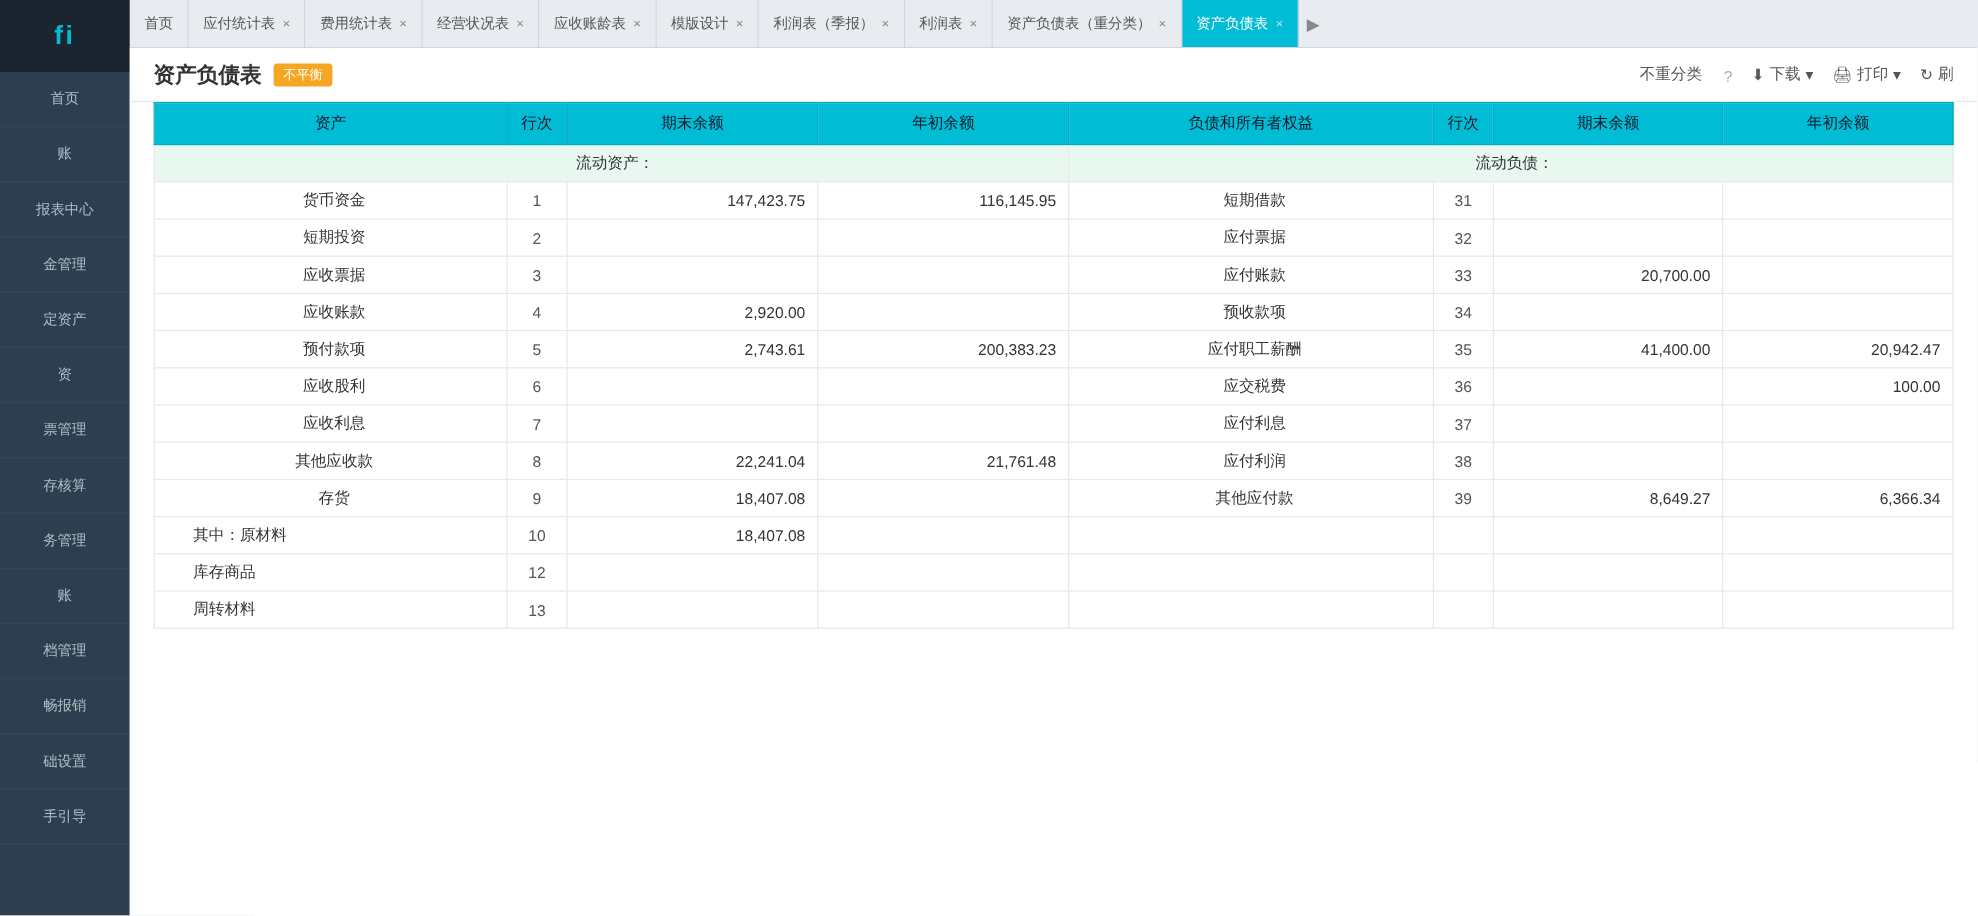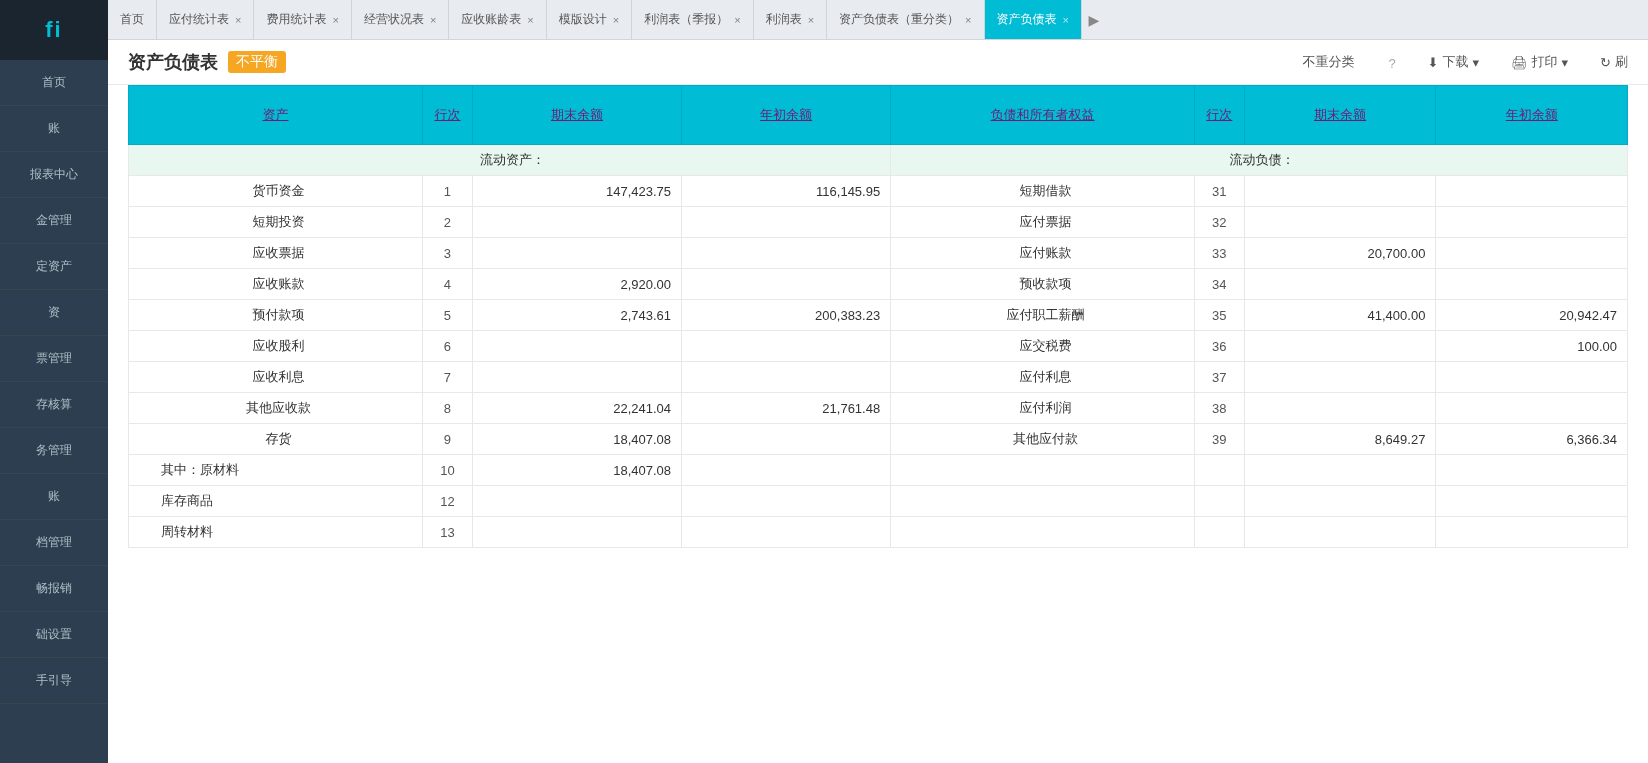--- a/index.html
+++ b/index.html
@@ -103,28 +103,28 @@
       gap: 10px;
     }
     .page-title {
       font-size: 18px;
       font-weight: bold;
       color: #333;
     }
     .badge-unbalanced {
       background: #f5a623;
       color: #fff;
-      font-size: 14px;
+      font-size: 11px;
       padding: 2px 8px;
       border-radius: 3px;
     }
     .header-actions {
       display: flex;
       align-items: flex-end;
-      gap: 32px;
+      gap: 16px;
       font-size: 13px;
       color: #555;
     }
     .header-actions .action-btn {
       display: flex;
       align-items: center;
       gap: 4px;
       cursor: pointer;
       color: #555;
     }
@@ -141,26 +141,25 @@
       background: #fff;
       padding: 0 20px 20px 20px;
     }
     table {
       width: 100%;
       border-collapse: collapse;
       font-size: 13px;
     }
     thead tr th {
       background: #00bcd4;
-      color: #701a75;
-      padding: 20px 10px;
+      color: #0f172a;
+      padding: 8px 10px;
       text-align: center;
       border: 1px solid #00acc1;
       font-weight: normal;
-      text-decoration: underline;
     }
     tbody tr td {
       padding: 6px 10px;
       border: 1px solid #e8e8e8;
       color: #333;
     }
     .section-row td {
       background: #e8f8f0;
       color: #333;
       font-weight: normal;

